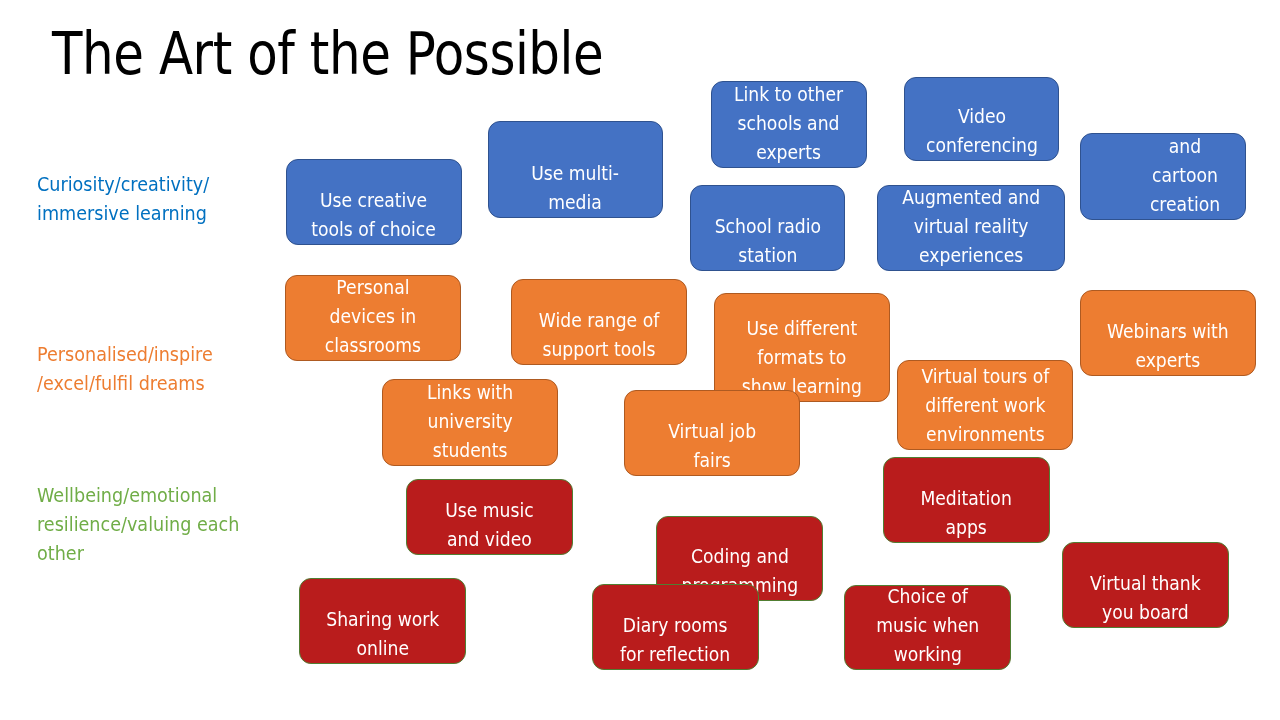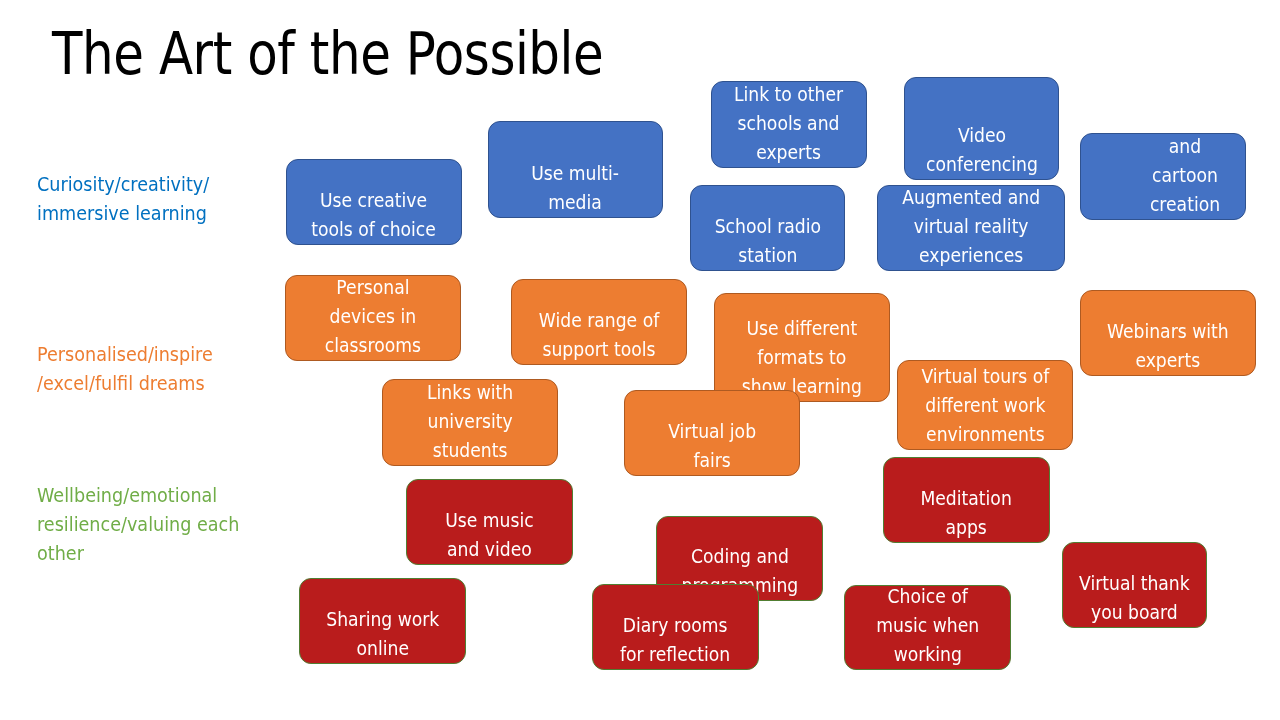--- a/index.html
+++ b/index.html
@@ -59,21 +59,21 @@
   </div>
 <div class="card blue" style="left:711px; top:81px; width:156px; height:87px;">
     <span>Link to other
 schools and
 experts</span>
   </div>
 <div class="card blue" style="left:690px; top:185px; width:155px; height:86px;">
     <span>School radio
 station</span>
   </div>
-<div class="card blue" style="left:904px; top:77px; width:155px; height:103px;">
+<div class="card blue" style="left:904px; top:77px; width:155px; height:84px;">
     <span>Video
 conferencing</span>
   </div>
 <div class="card blue" style="left:877px; top:185px; width:188px; height:86px;">
     <span>Augmented and
 virtual reality
 experiences</span>
   </div>
 <div class="card blue" style="left:1080px; top:133px; width:166px; height:87px;padding-left:44px;">
     <span>Animation
@@ -107,21 +107,21 @@
 <div class="card orange" style="left:382px; top:379px; width:176px; height:87px;">
     <span>Links with
 university
 students</span>
   </div>
 <div class="card orange" style="left:624px; top:390px; width:176px; height:86px;">
     <span>Virtual job
 fairs</span>
   </div>
 
-<div class="card green" style="left:406px; top:479px; width:167px; height:86px;">
+<div class="card green" style="left:406px; top:479px; width:167px; height:76px;">
     <span>Use music
 and video</span>
   </div>
 <div class="card green" style="left:656px; top:516px; width:167px; height:85px;">
     <span>Coding and
 programming</span>
   </div>
 <div class="card green" style="left:883px; top:457px; width:167px; height:86px;">
     <span>Meditation
 apps</span>
@@ -132,16 +132,16 @@
   </div>
 <div class="card green" style="left:592px; top:584px; width:167px; height:86px;">
     <span>Diary rooms
 for reflection</span>
   </div>
 <div class="card green" style="left:844px; top:585px; width:167px; height:85px;">
     <span>Choice of
 music when
 working</span>
   </div>
-<div class="card green" style="left:1062px; top:542px; width:145px; height:86px;">
+<div class="card green" style="left:1062px; top:542px; width:167px; height:86px;">
     <span>Virtual thank
 you board</span>
   </div>
 
 </body></html>

